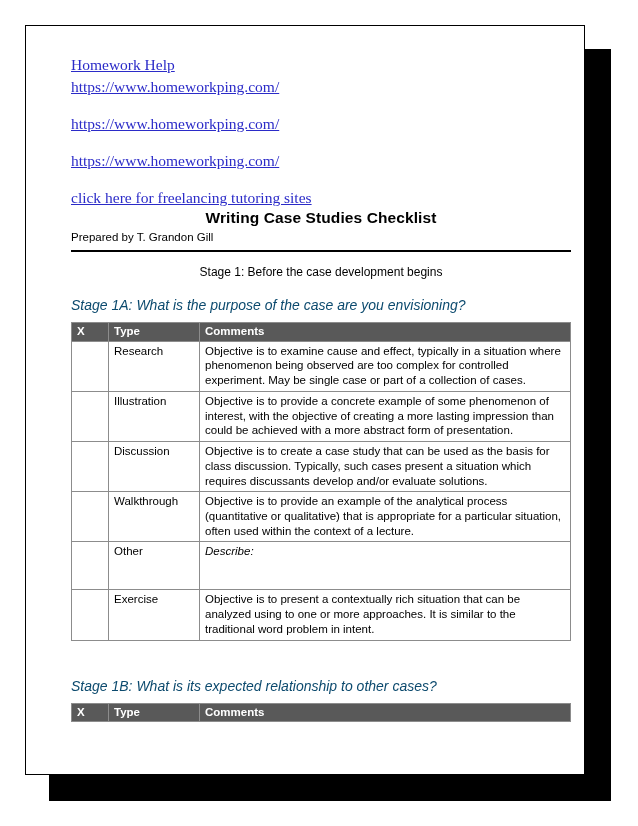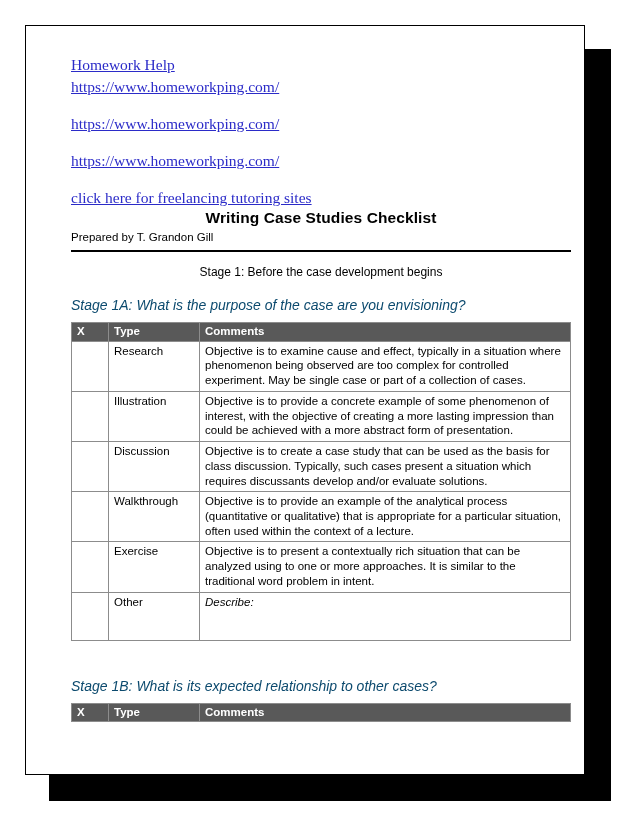--- a/index.html
+++ b/index.html
@@ -220,27 +220,27 @@
             <td class="cell-type">Discussion</td>
             <td class="cell-comment">Objective is to create a case study that can be used as the basis for class discussion. Typically, such cases present a situation which requires discussants develop and/or evaluate solutions.</td>
           </tr>
           <tr>
             <td class="cell-x"></td>
             <td class="cell-type">Walkthrough</td>
             <td class="cell-comment">Objective is to provide an example of the analytical process (quantitative or qualitative) that is appropriate for a particular situation, often used within the context of a lecture.</td>
           </tr>
           <tr>
             <td class="cell-x"></td>
+            <td class="cell-type">Other</td>
+            <td class="cell-comment describe">Describe:</td>
+          </tr>
+          <tr>
+            <td class="cell-x"></td>
             <td class="cell-type">Exercise</td>
             <td class="cell-comment">Objective is to present a contextually rich situation that can be analyzed using to one or more approaches. It is similar to the traditional word problem in intent.</td>
-          </tr>
-          <tr>
-            <td class="cell-x"></td>
-            <td class="cell-type">Other</td>
-            <td class="cell-comment describe">Describe:</td>
           </tr>
         </tbody>
       </table>
 
       <div class="stage-sub spaced-top">Stage 1B: What is its expected relationship to other cases?</div>
 
       <table class="checklist header-only">
         <thead>
           <tr>
             <th class="col-x">X</th>

